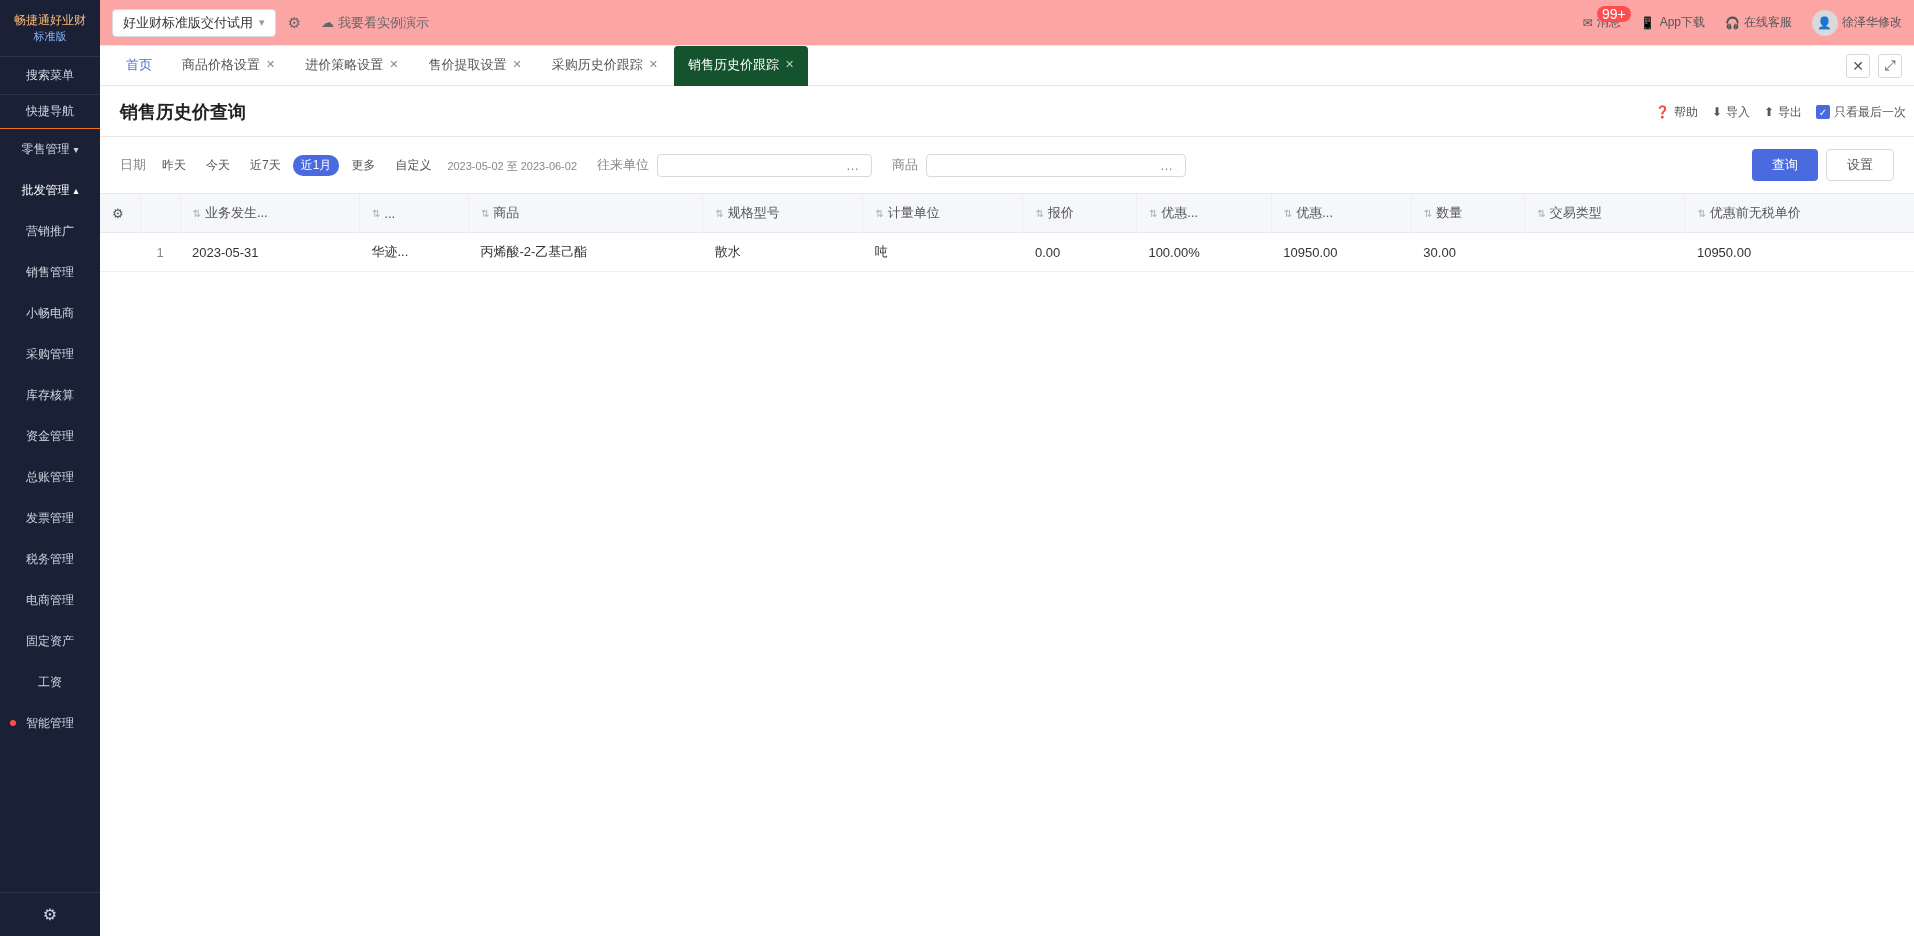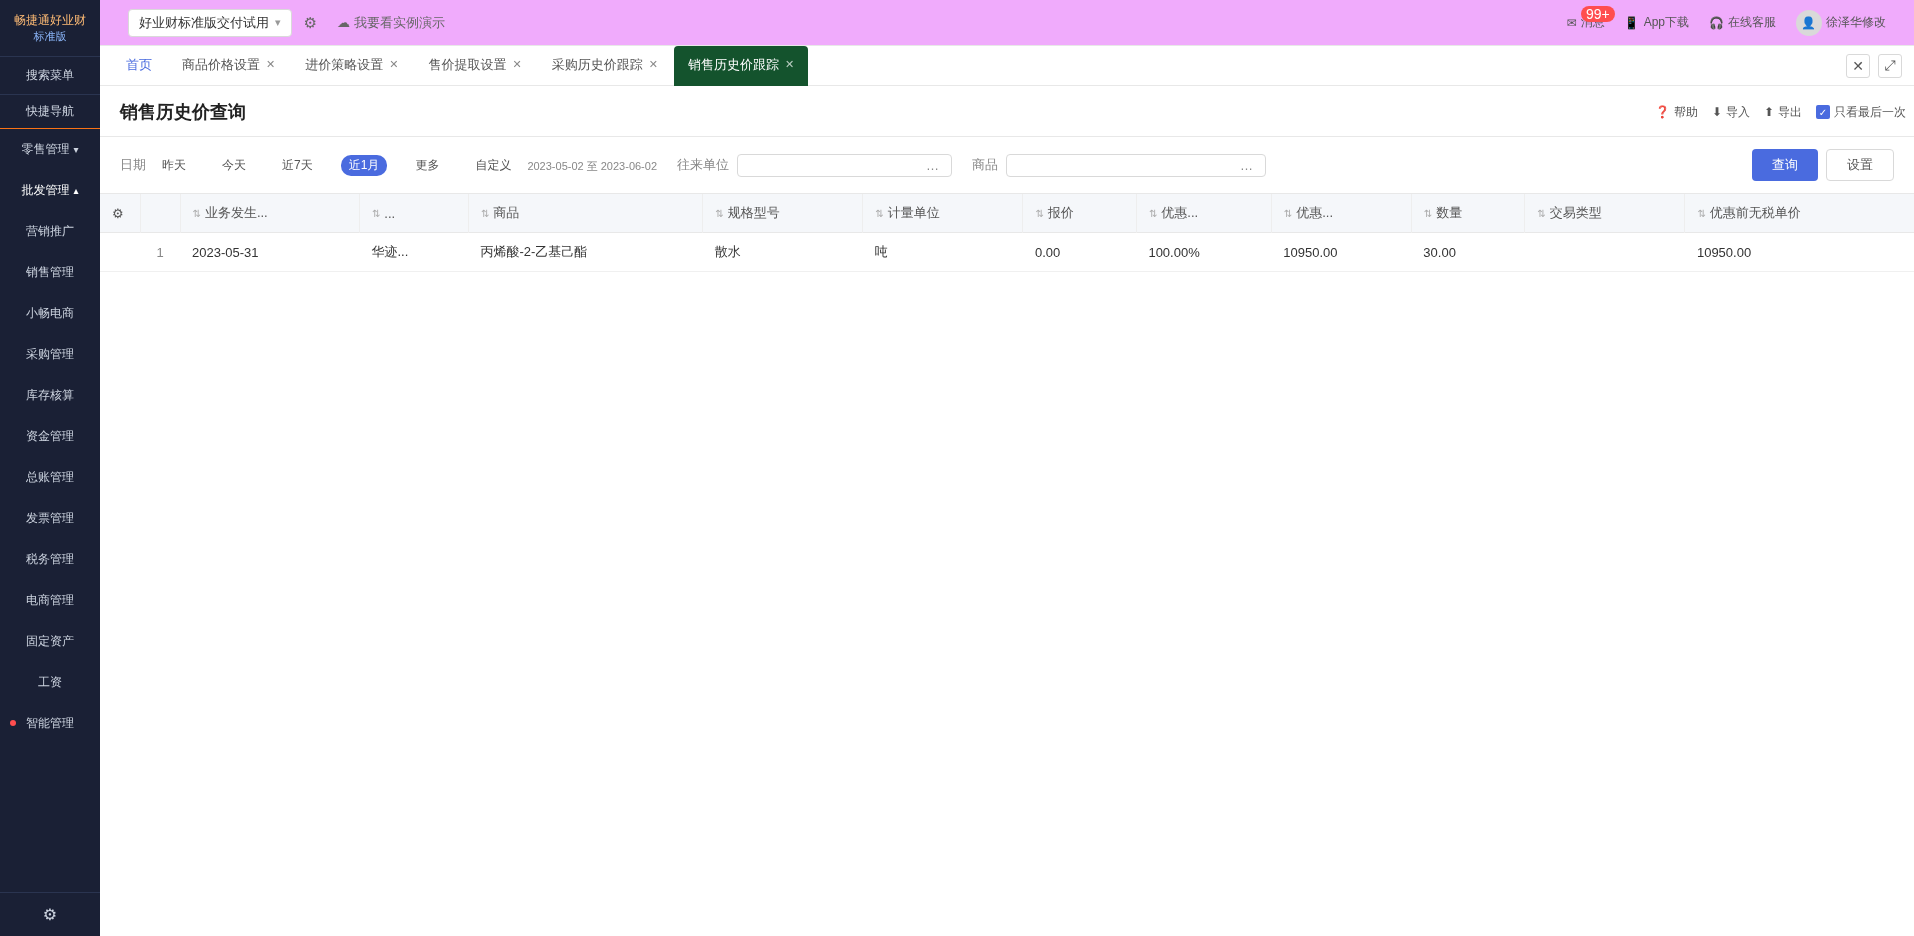--- a/index.html
+++ b/index.html
@@ -84,25 +84,25 @@
     .main-content {
       flex: 1;
       display: flex;
       flex-direction: column;
       background: #f0f2f5;
       overflow: hidden;
     }
 
     
     .topbar {
-      background: #f0abfc;
+      background: #fca5a5;
       border-bottom: 1px solid #e8e8e8;
       display: flex;
       align-items: center;
-      padding: 0 28px;
+      padding: 0 12px;
       height: 46px;
       gap: 12px;
     }
     .topbar-selector {
       display: flex;
       align-items: center;
       gap: 6px;
       padding: 4px 10px;
       border: 1px solid #d9d9d9;
       border-radius: 4px;
@@ -277,21 +277,21 @@
       gap: 8px;
     }
     .filter-label {
       color: #888;
       font-size: 13px;
       white-space: nowrap;
     }
     .date-options {
       display: flex;
       align-items: center;
-      gap: 20px;
+      gap: 4px;
     }
     .date-option {
       padding: 2px 8px;
       font-size: 12px;
       color: #555;
       cursor: pointer;
       border-radius: 3px;
     }
     .date-option.active {
       background: #4a6bdf;

